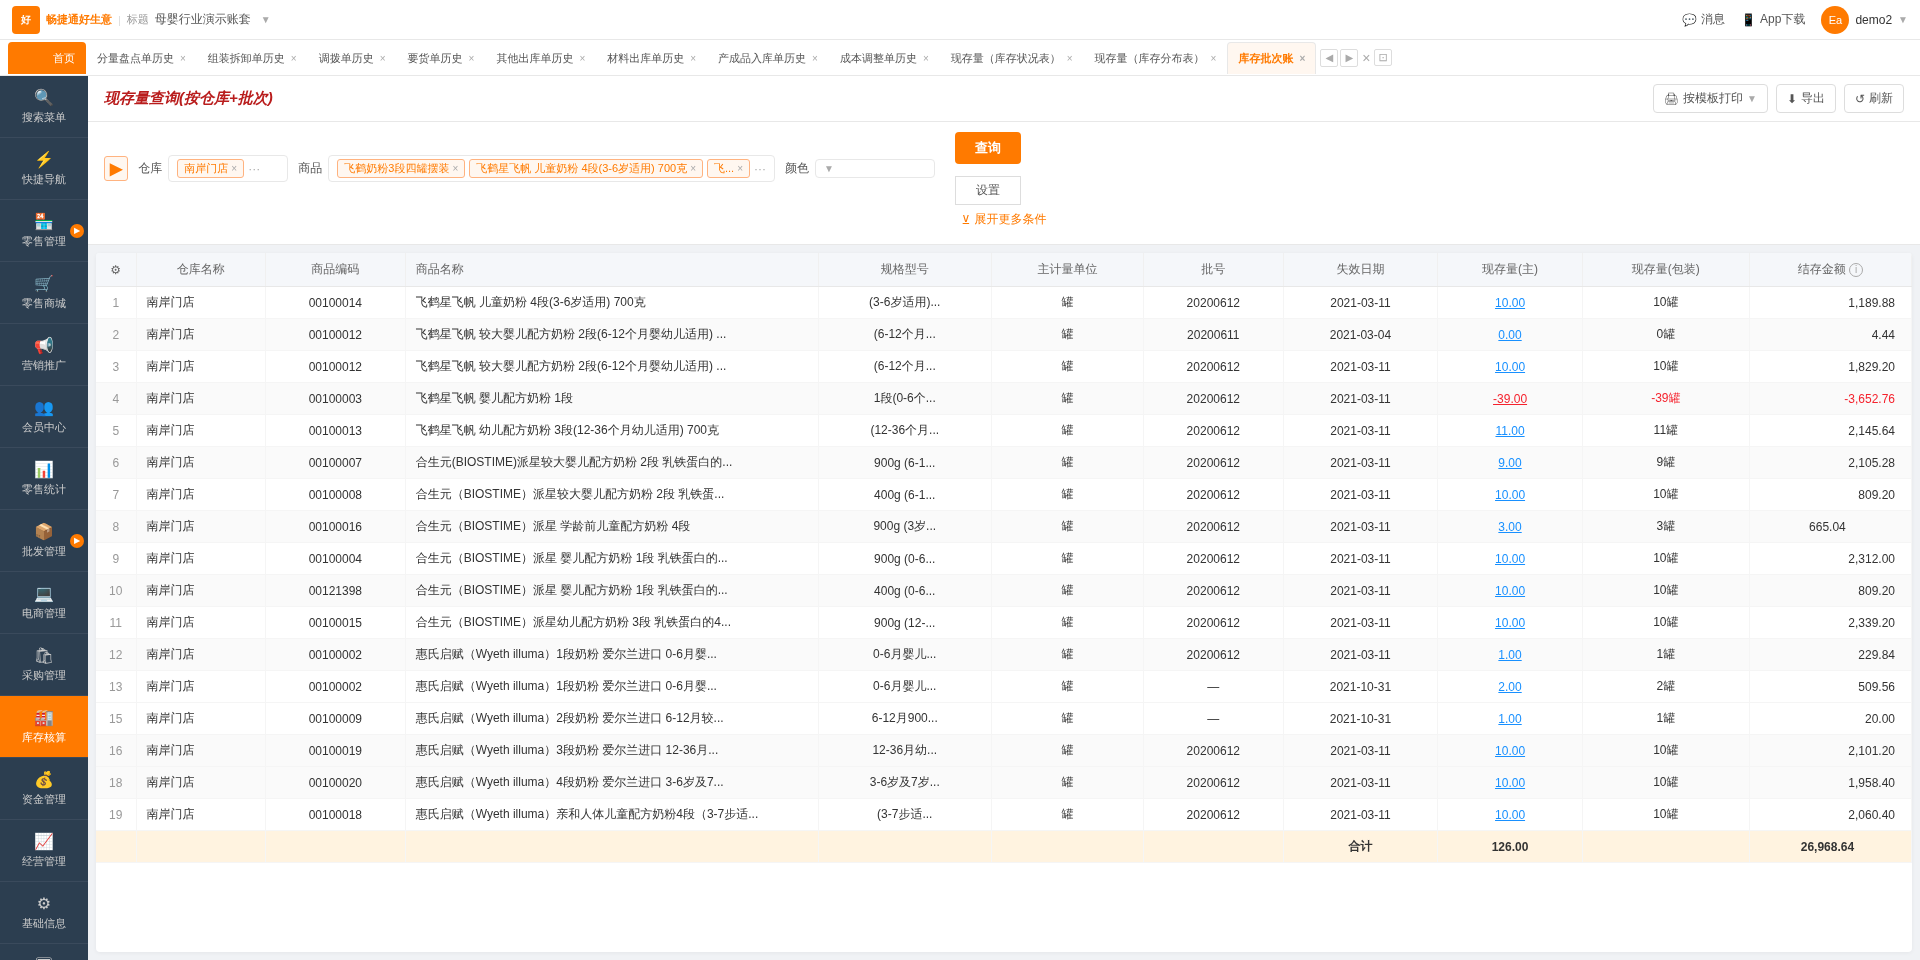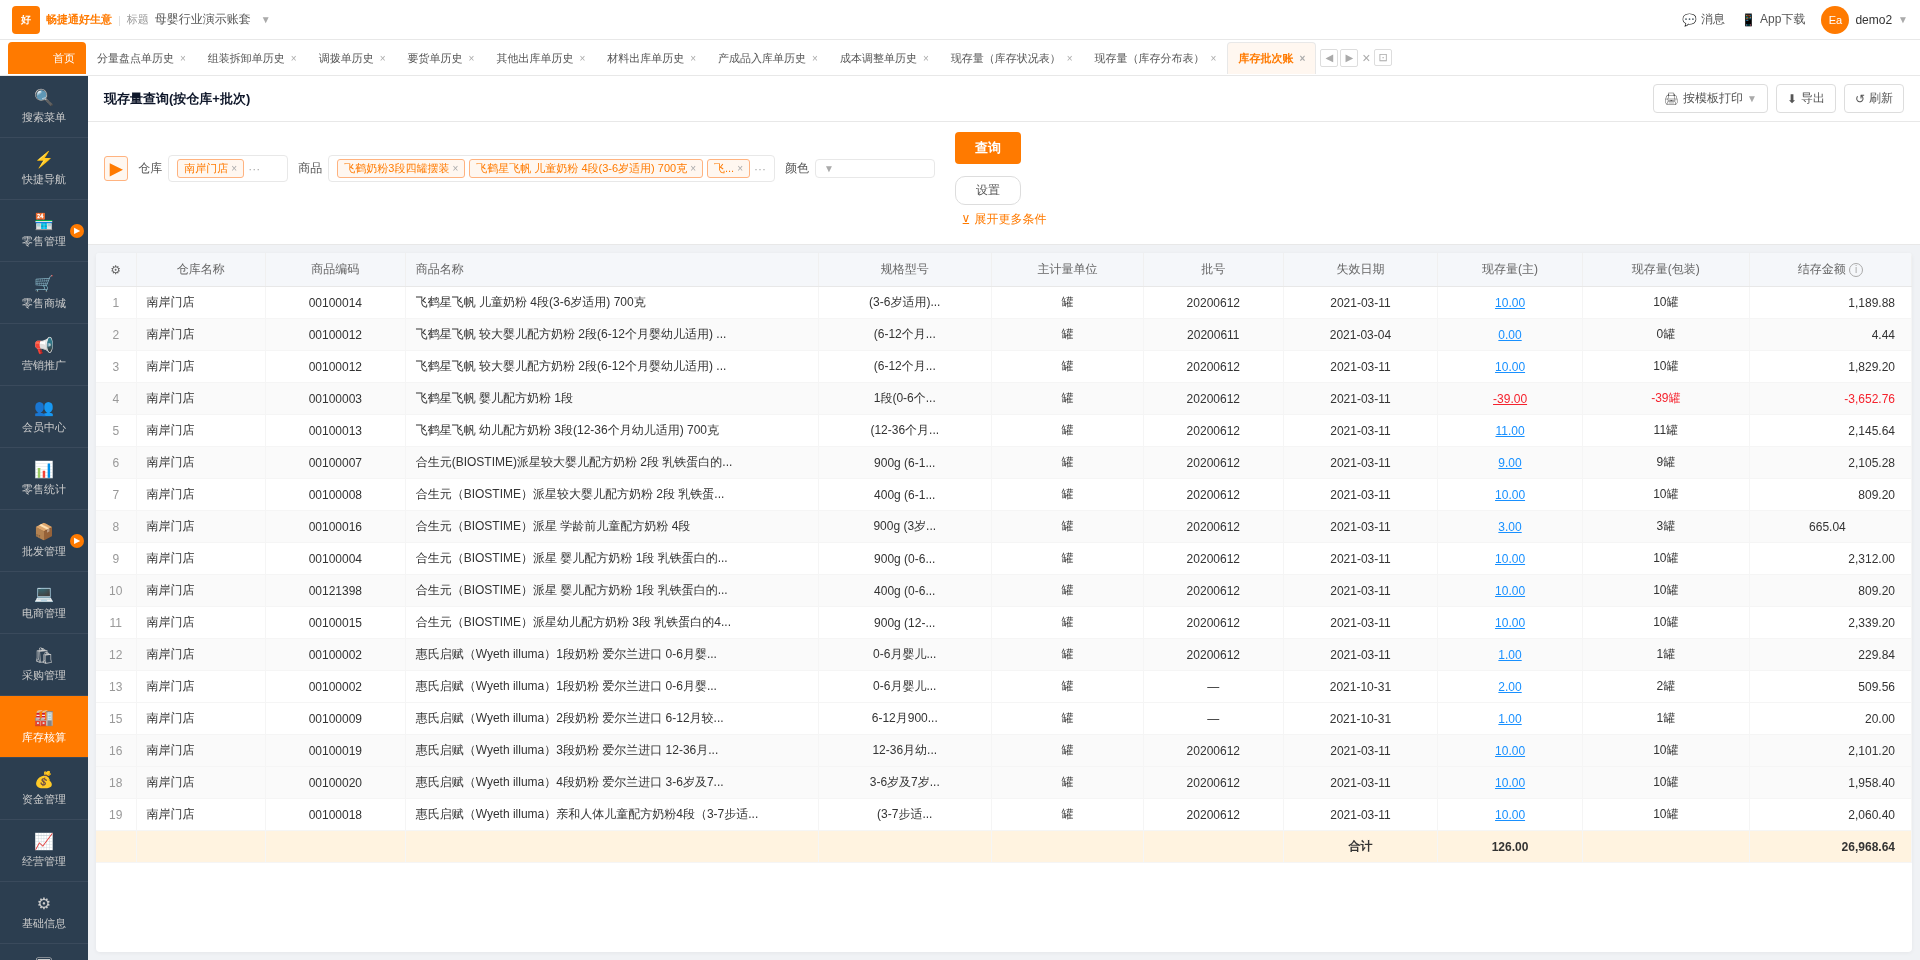--- a/index.html
+++ b/index.html
@@ -33,21 +33,21 @@
     .sidebar { width: 88px; background: #2c3e50; color: #ccc; display: flex; flex-direction: column; height: 100%; overflow-y: auto; }
     .sidebar-item { padding: 12px 6px; text-align: center; cursor: pointer; font-size: 11px; color: #ccc; border-bottom: 1px solid #3a4a5c; }
     .sidebar-item.active { background: #ff7a00; color: #fff; }
     .sidebar-item .s-icon { font-size: 16px; margin-bottom: 3px; }
 
     
     .content-area { flex: 1; display: flex; flex-direction: column; overflow: hidden; background: #f0f2f5; }
 
     
     .page-header { background: #fff; padding: 8px 16px; display: flex; align-items: center; justify-content: space-between; border-bottom: 1px solid #e8e8e8; }
-    .page-title { font-size: 13px; font-weight: bold; color: #0f172a; }
+    .page-title { font-size: 15px; font-weight: bold; color: #b91c1c; font-style: italic; }
     .header-actions { display: flex; align-items: center; gap: 8px; }
     .btn-template { display: flex; align-items: center; gap: 4px; padding: 5px 10px; border: 1px solid #ddd; border-radius: 4px; background: #fff; color: #555; cursor: pointer; font-size: 12px; }
     .btn-export { display: flex; align-items: center; gap: 4px; padding: 5px 10px; border: 1px solid #ddd; border-radius: 4px; background: #fff; color: #555; cursor: pointer; font-size: 12px; }
     .btn-refresh { display: flex; align-items: center; gap: 4px; padding: 5px 10px; border: 1px solid #ddd; border-radius: 4px; background: #fff; color: #555; cursor: pointer; font-size: 12px; }
 
     
     .filter-area { background: #fff; padding: 10px 16px; border-bottom: 1px solid #e8e8e8; }
     .filter-row { display: flex; align-items: center; gap: 10px; flex-wrap: wrap; }
     .filter-group { display: flex; align-items: center; gap: 6px; }
     .filter-label { color: #555; font-size: 12px; white-space: nowrap; }
@@ -71,21 +71,21 @@
     .settings-icon-cell { display: flex; align-items: center; justify-content: center; cursor: pointer; }
     .col-warehouse { text-align: left; }
     .col-product-name { text-align: left; max-width: 220px; white-space: nowrap; overflow: hidden; text-overflow: ellipsis; }
     .col-spec { max-width: 100px; white-space: nowrap; overflow: hidden; text-overflow: ellipsis; }
     .footer-row td { background: #fff3e0; font-weight: bold; color: #333; }
     .info-icon { display: inline-flex; align-items: center; justify-content: center; width: 14px; height: 14px; border-radius: 50%; border: 1px solid #aaa; color: #aaa; font-size: 10px; cursor: pointer; }
 
     
     .query-btn-area { display: flex; flex-direction: column; gap: 12px; margin-left: 10px; }
     .btn-query { background: #ff7a00; color: #fff; border: none; border-radius: 4px; padding: 7px 20px; cursor: pointer; font-size: 13px; font-weight: bold; }
-    .btn-settings { background: #fff; color: #555; border: 1px solid #ddd; border-radius: 10px; padding: 5px 16px; cursor: pointer; font-size: 12px; }
+    .btn-settings { background: #fff; color: #555; border: 1px solid #ddd; border-radius: 0; padding: 5px 16px; cursor: pointer; font-size: 12px; }
 
     
     ::-webkit-scrollbar { width: 6px; height: 6px; }
     ::-webkit-scrollbar-track { background: #f1f1f1; }
     ::-webkit-scrollbar-thumb { background: #ccc; border-radius: 3px; }
 
     .expand-icon { color: #ff7a00; cursor: pointer; font-size: 16px; font-weight: bold; background: #fff7f0; border: 1px solid #ffb380; border-radius: 3px; padding: 2px 5px; }
     .col-number { color: #999; width: 40px; }
   </style>
 </head>
@@ -598,19 +598,19 @@
   <td></td>
   <td></td>
   <td></td>
   <td></td>
   <td></td>
   <td></td>
   <td></td>
   <td>合计</td>
   <td>126.00</td>
   <td></td>
-  <td style="text-align:right;padding-right:16px;">26,968.64</td>
+  <td style="padding-right:16px;">26,968.64</td>
 </tr>
           </tbody>
       </table>
     </div>
   </div>
 </div>
 
 </body></html>

